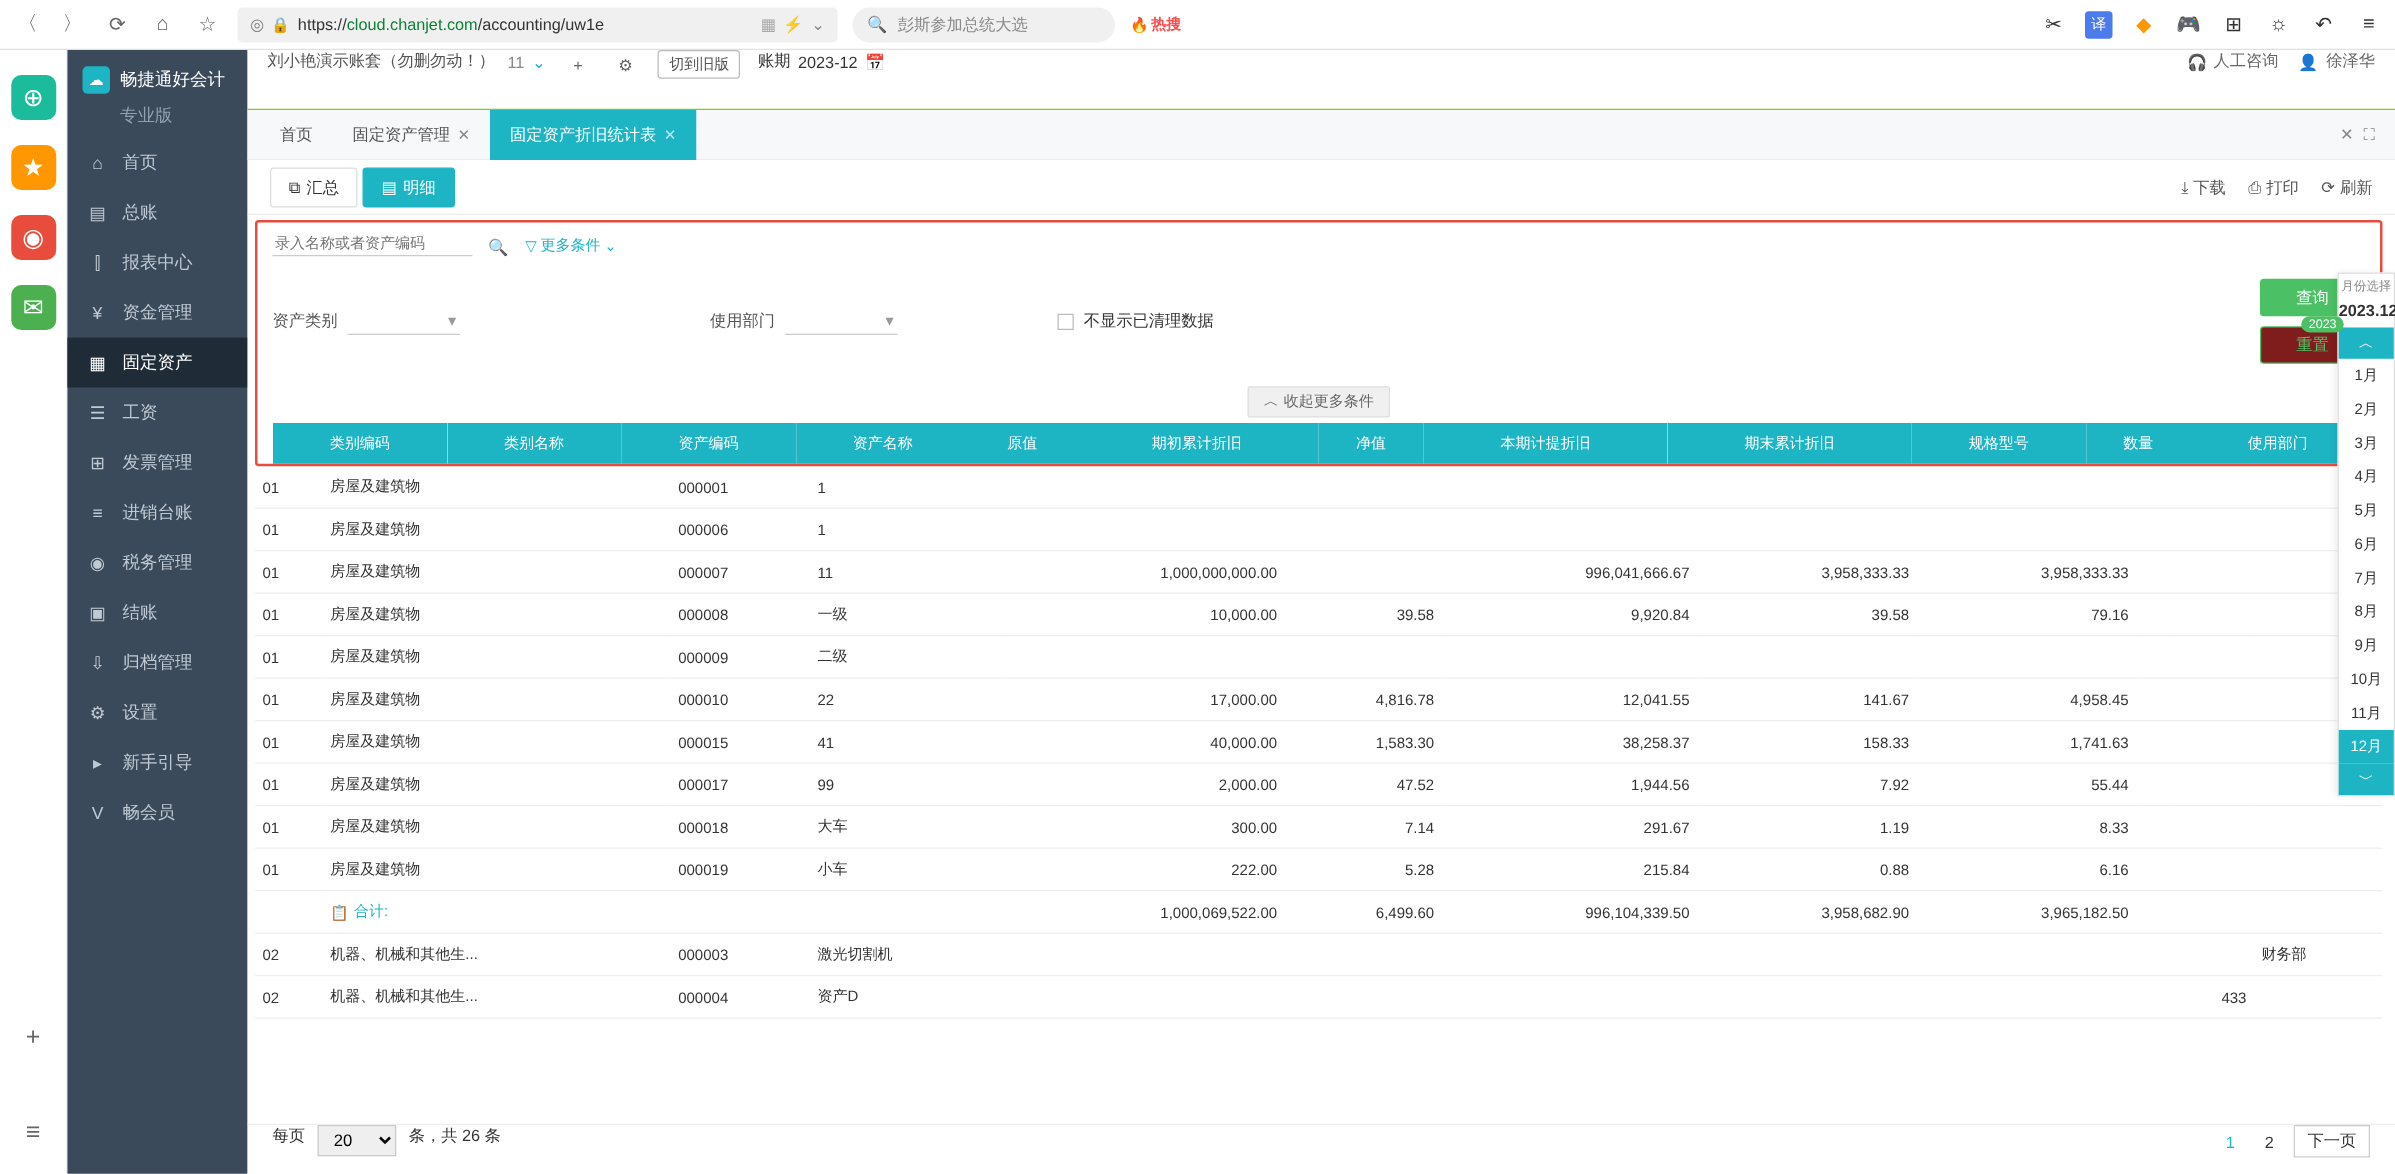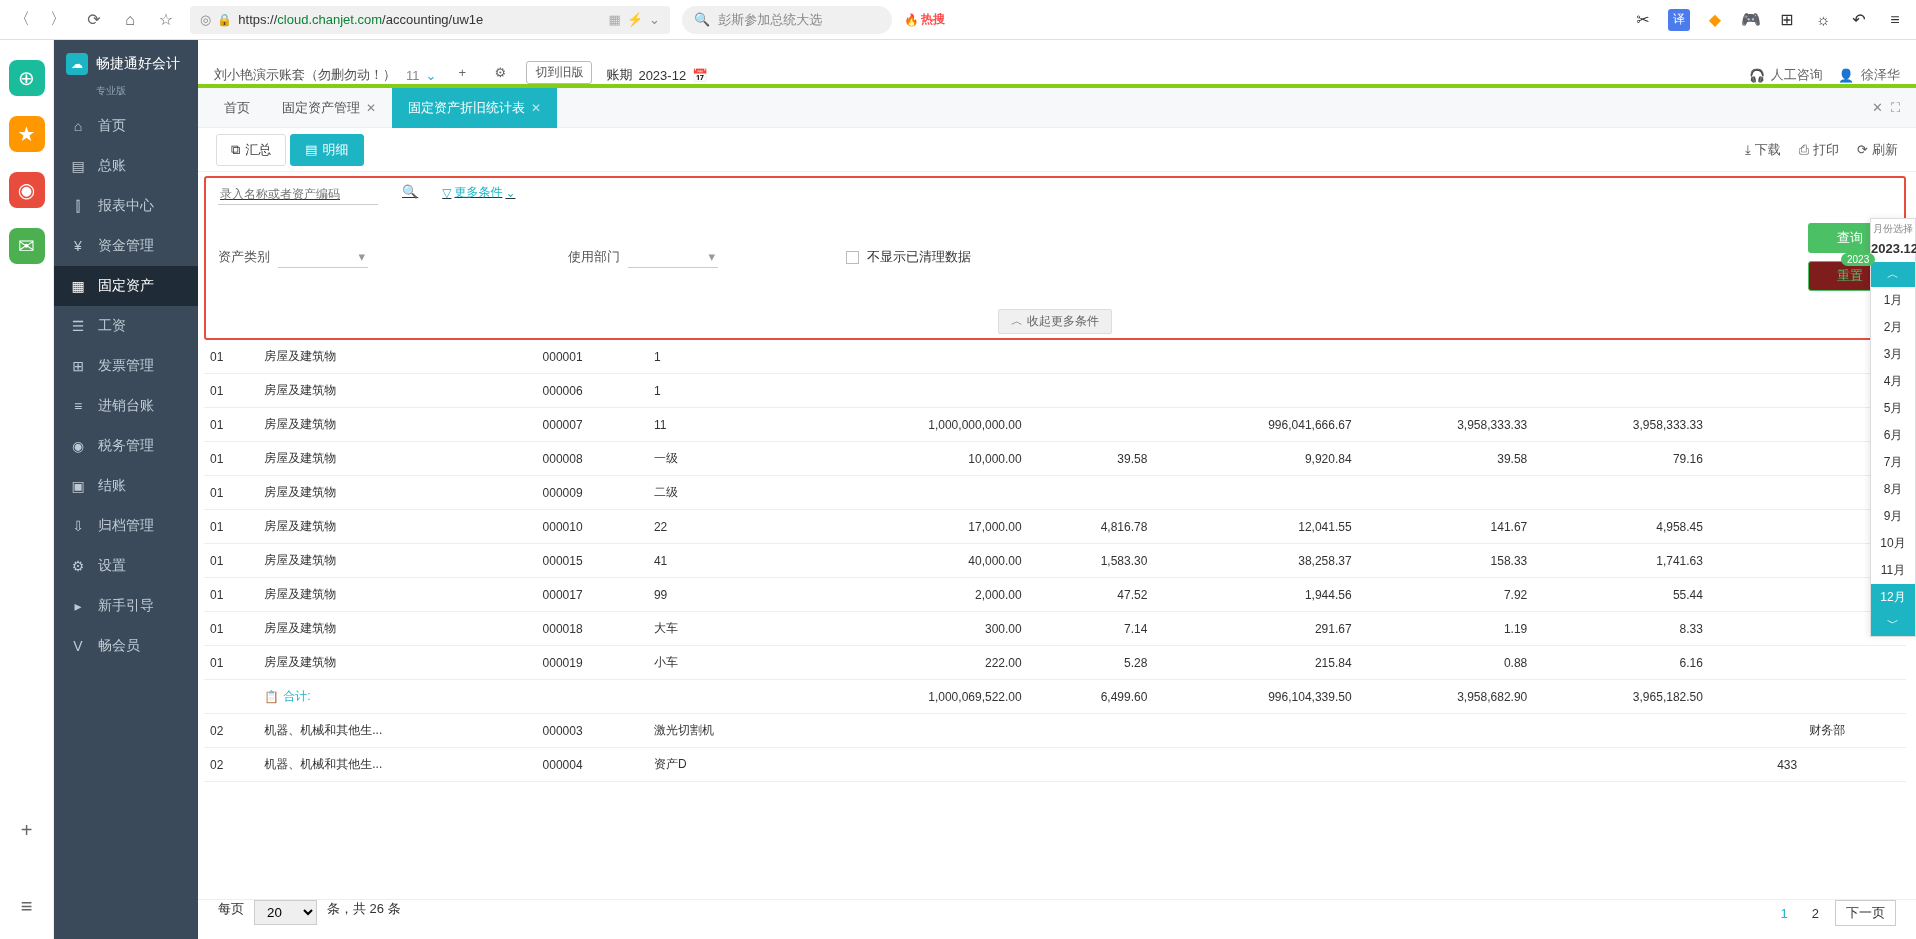--- a/index.html
+++ b/index.html
@@ -23,28 +23,28 @@
 .dock-red { background: #e74c3c; color: #fff; }
 .dock-green { background: #4caf50; color: #fff; }
 .dock-plus { color: #666; font-size: 24px; margin-top: auto; margin-bottom: 20px; }
 .dock-menu { color: #666; font-size: 18px; margin-bottom: 15px; }
 
 .app { position: fixed; left: 54px; top: 40px; right: 0; bottom: 0; display: flex; }
 
 .sidebar { width: 144px; background: #3a4a5a; color: #c0cad4; display: flex; flex-direction: column; font-size: 14px; }
 .sidebar .logo { height: 48px; display: flex; align-items: center; padding: 0 12px; gap: 8px; color: #fff; font-size: 14px; }
 .sidebar .logo-icon { width: 22px; height: 22px; background: #1db4c4; border-radius: 4px; display: flex; align-items: center; justify-content: center; font-size: 12px; }
-.sidebar .logo-sub { font-size: 10px; color: #8fa0b0; padding: 0 12px 8px 42px; margin-top: -4px; }
+.sidebar .logo-sub { font-size: 14px; color: #8fa0b0; padding: 0 12px 8px 42px; margin-top: -4px; }
 .sidebar .menu-item { height: 40px; display: flex; align-items: center; padding: 0 16px; gap: 12px; cursor: pointer; }
 .sidebar .menu-item.active { background: #1f2c38; color: #fff; }
 .sidebar .menu-icon { width: 16px; text-align: center; font-size: 14px; }
 
 .main { flex: 1; display: flex; flex-direction: column; background: #fff; overflow: hidden; }
 
-.topbar { height: 48px; border-bottom: 4px solid #84cc16; display: flex; align-items: flex-end; padding: 0 16px; gap: 14px; }
+.topbar { height: 48px; border-bottom: 1px solid #84cc16; display: flex; align-items: flex-start; padding: 0 16px; gap: 14px; }
 .topbar .account-sel { display: flex; align-items: center; gap: 6px; color: #555; font-size: 13px; cursor: pointer; }
 .topbar .sel-num { color: #888; margin-left: 4px; }
 .topbar .chevron { color: #1db4c4; }
 .topbar .tb-btn { width: 24px; height: 24px; display: flex; align-items: center; justify-content: center; cursor: pointer; color: #666; }
 .topbar .old-ver { border: 1px solid #bbb; border-radius: 3px; padding: 2px 8px; font-size: 12px; color: #555; cursor: pointer; }
 .topbar .period { display: flex; align-items: center; gap: 6px; font-size: 13px; }
 .topbar .period-val { color: #333; }
 .topbar .right { margin-left: auto; display: flex; align-items: center; gap: 16px; }
 .topbar .support { display: flex; align-items: center; gap: 5px; color: #666; cursor: pointer; }
 .topbar .user { display: flex; align-items: center; gap: 6px; color: #666; cursor: pointer; }
@@ -55,21 +55,21 @@
 .tabs .tab .close { font-size: 12px; opacity: 0.7; }
 .tabs .tab-tools { margin-left: auto; display: flex; gap: 8px; color: #888; padding-right: 6px; }
 
 .view-toggle { height: 44px; display: flex; align-items: center; padding: 0 18px; gap: 4px; border-bottom: 1px solid #eee; }
 .toggle-btn { padding: 6px 14px; border: 1px solid #ddd; background: #fff; cursor: pointer; font-size: 13px; display: flex; align-items: center; gap: 5px; border-radius: 3px; }
 .toggle-btn.active { background: #1db4c4; color: #fff; border-color: #1db4c4; }
 .view-actions { margin-left: auto; display: flex; gap: 18px; color: #555; font-size: 13px; }
 .view-actions .va { display: flex; align-items: center; gap: 4px; cursor: pointer; }
 
 .filter-area { border: 2px solid #e74c3c; margin: 4px 10px 0 6px; border-radius: 3px; padding: 6px 12px 0 12px; position: relative; }
-.filter-row1 { display: flex; align-items: flex-start; gap: 24px; padding-bottom: 8px; text-decoration: underline; }
+.filter-row1 { display: flex; align-items: flex-end; gap: 13px; padding-bottom: 8px; }
 .filter-input { width: 160px; border: none; border-bottom: 1px solid #ccc; padding: 3px 2px; font-size: 12px; color: #999; }
 .search-icon { color: #888; cursor: pointer; }
 .more-cond { color: #1db4c4; font-size: 12px; display: flex; align-items: center; gap: 3px; cursor: pointer; }
 .filter-row2 { display: flex; align-items: center; gap: 40px; padding: 10px 0 14px 0; }
 .filter-group { display: flex; align-items: center; gap: 8px; font-size: 13px; }
 .filter-label { color: #555; }
 .filter-sel { width: 90px; border: none; border-bottom: 1px solid #ccc; padding: 3px; color: #999; cursor: pointer; display: flex; justify-content: flex-end; }
 .checkbox { width: 13px; height: 13px; border: 1px solid #bbb; display: inline-block; }
 .filter-actions { margin-left: auto; display: flex; flex-direction: column; gap: 8px; }
 .btn-query { background: #4cc065; color: #fff; border: none; padding: 6px 28px; border-radius: 3px; cursor: pointer; font-size: 13px; }
@@ -312,20 +312,38 @@
           <button class="btn-reset">重置</button>
         </div>
       </div>
       <div class="collapse-bar">
         <span class="collapse-btn">
           <span>︿</span>
           <span>收起更多条件</span>
         </span>
       </div>
 
+      <table>
+        <thead>
+            <tr id="table-header">
+              <th>类别编码</th>
+              <th>类别名称</th>
+              <th>资产编码</th>
+              <th>资产名称</th>
+              <th>原值</th>
+              <th>期初累计折旧</th>
+              <th>净值</th>
+              <th>本期计提折旧</th>
+              <th>期末累计折旧</th>
+              <th>规格型号</th>
+              <th>数量</th>
+              <th>使用部门</th>
+            </tr>
+          </thead>
+      </table>
     </div>
 
     <div class="table-wrap">
       <table>
         <tbody id="table-body">
             <tr>
               <td>01</td>
               <td>房屋及建筑物</td>
               <td>000001</td>
               <td>1</td>

